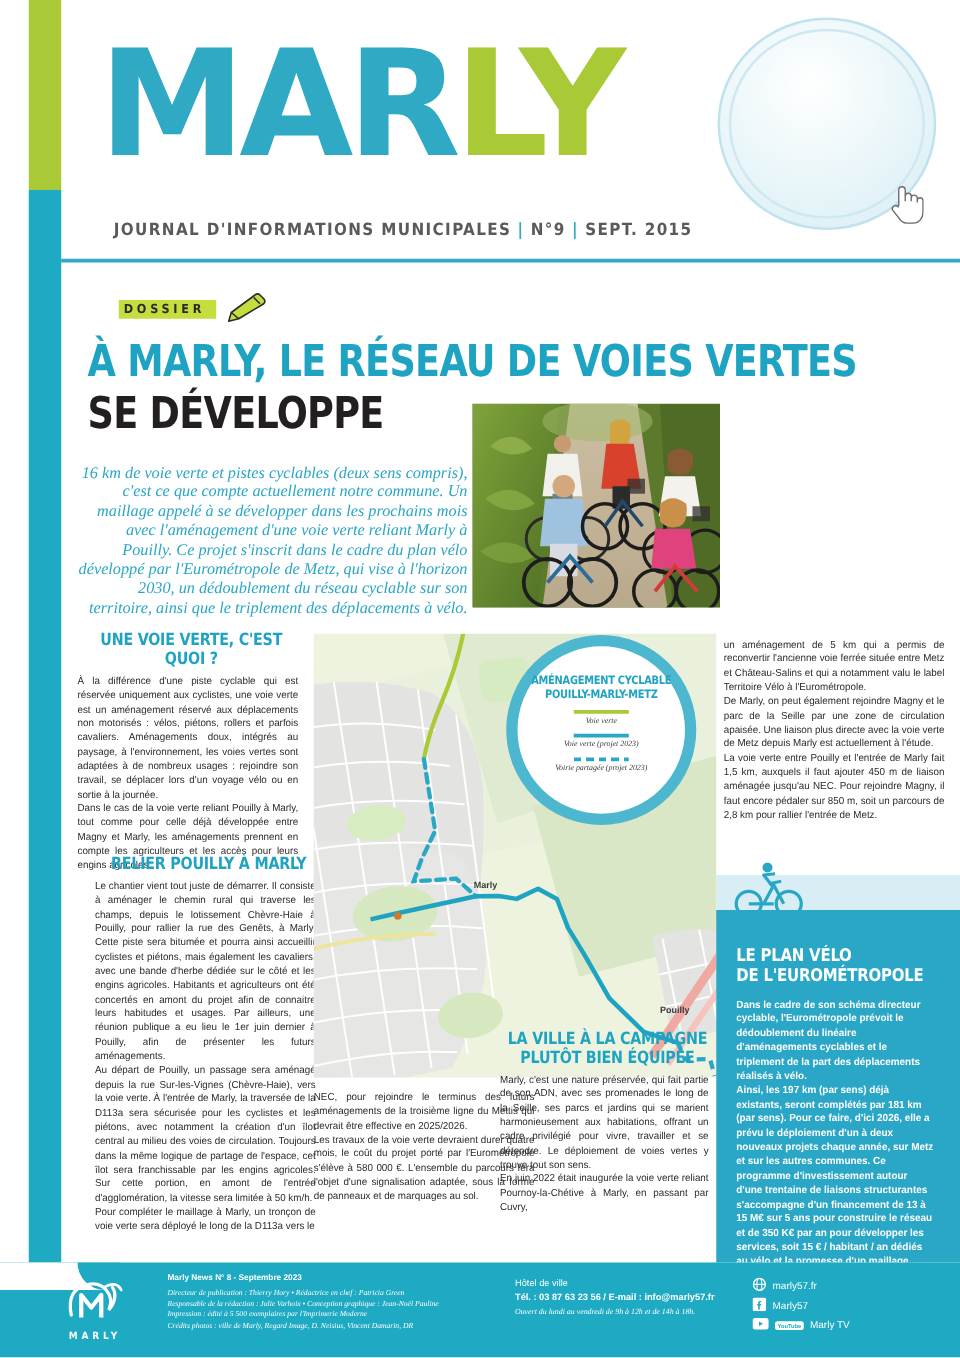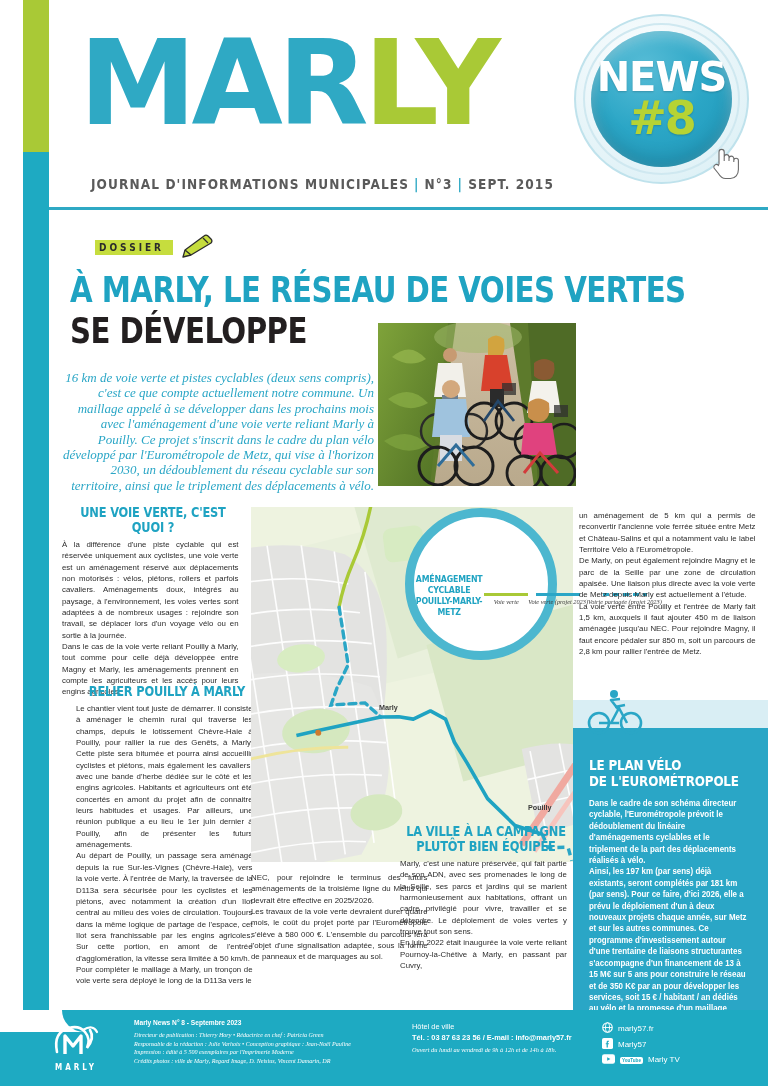--- a/index.html
+++ b/index.html
@@ -169,21 +169,21 @@
   
   .map-box {
     position: absolute; left: 251px; top: 507px; width: 322px; height: 355px;
     overflow: hidden; background: #eef2e2;
   }
   .map-legend {
     position: absolute; left: 405px; top: 508px; width: 152px; height: 152px;
     border-radius: 50%;
     background: #ffffff;
     border: 9px solid #4cb7cf;
-    display: flex; align-items: center; justify-content: flex-start;
+    display: flex; flex-direction: column; align-items: center; justify-content: flex-start;
     padding-top: 22px;
   }
   .legend-title {
     font-family: "DejaVu Sans Condensed", "Liberation Sans Narrow", "Liberation Sans", sans-serif;
     font-size: 9.2px; font-weight: 700; color: #1fa3c2;
     text-align: center; line-height: 11px; letter-spacing: -0.2px;
     transform: scaleX(0.95);
   }
   .legend-item { margin-top: 7px; text-align: center; }
   .legend-swatch { width: 44px; height: 3px; margin: 0 auto 2px; }
@@ -300,30 +300,26 @@
   <div class="left-green-bar"></div>
   <div class="left-teal-bar"></div>
 
   <div class="header">
 
     <div class="logo-wrap">
       <div class="logo-text"><span class="logo-m">M</span><span class="logo-a">A</span><span class="logo-r">R</span><span class="logo-l">L</span><span class="logo-y">Y</span></div>
     </div>
 
     <div class="tagline">
-      <span>JOURNAL D'INFORMATIONS MUNICIPALES</span><span class="sep">|</span><span>N°3</span><span class="sep">|</span><span>SEPT. 2015</span>
+      <span>JOURNAL D'INFORMATIONS MUNICIPALES</span><span class="sep">|</span><span>N°9</span><span class="sep">|</span><span>SEPT. 2015</span>
     </div>
 
     <div class="news-badge">
       <div class="news-ring-outer"></div>
       <div class="news-ring-mid"></div>
-      <div class="news-disc">
-        <div class="news-word">NEWS</div>
-        <div class="news-num">#8</div>
-      </div>
       <svg class="cursor-hand" viewBox="0 0 30 36">
         <path d="M10 20 L10 8 a2.6 2.6 0 0 1 5.2 0 L15.2 17 L15.2 13 a2.4 2.4 0 0 1 4.8 0 l0 4 0 -2.5 a2.4 2.4 0 0 1 4.8 0 l0 3.5 0 -1.5 a2.3 2.3 0 0 1 4.6 0 l0 9 c0 5 -3 9 -8 9 l-5 0 c-3.5 0 -5.2 -2 -7 -5 L5 24 a2.6 2.6 0 0 1 4.4 -2.6 Z" fill="#ffffff" stroke="#6b6b6b" stroke-width="1.1"></path>
       </svg>
     </div>
   </div>
   <div class="header-rule"></div>
 
   <div class="dossier-tag">
     <span class="dossier-hl">DOSSIER</span>
     <svg class="marker-icon" width="42" height="26" viewBox="0 0 42 26">

